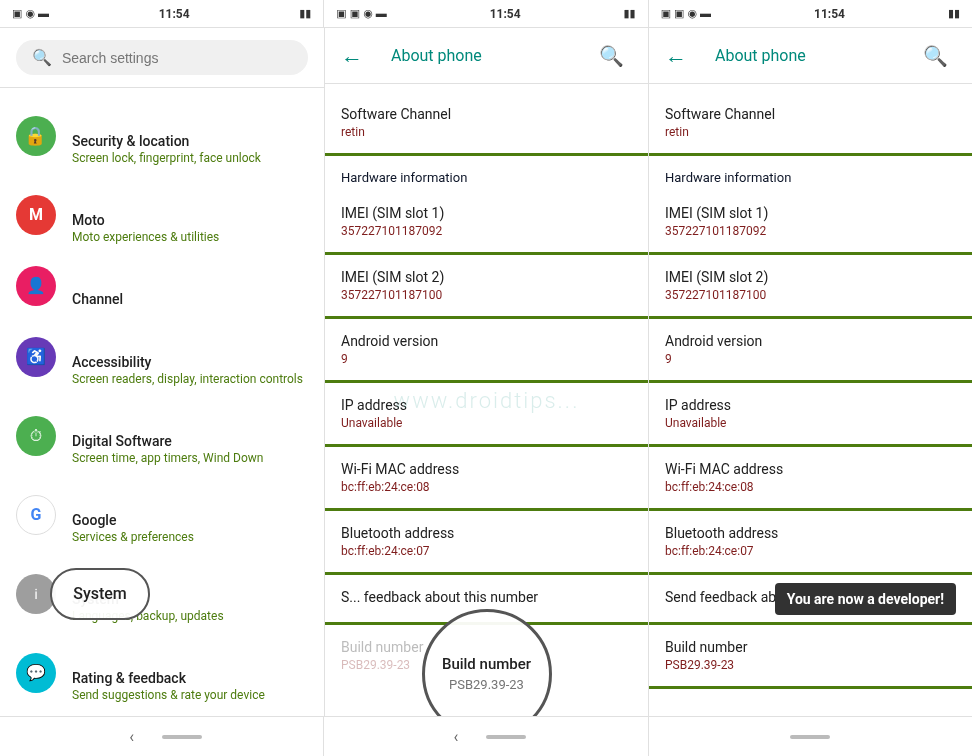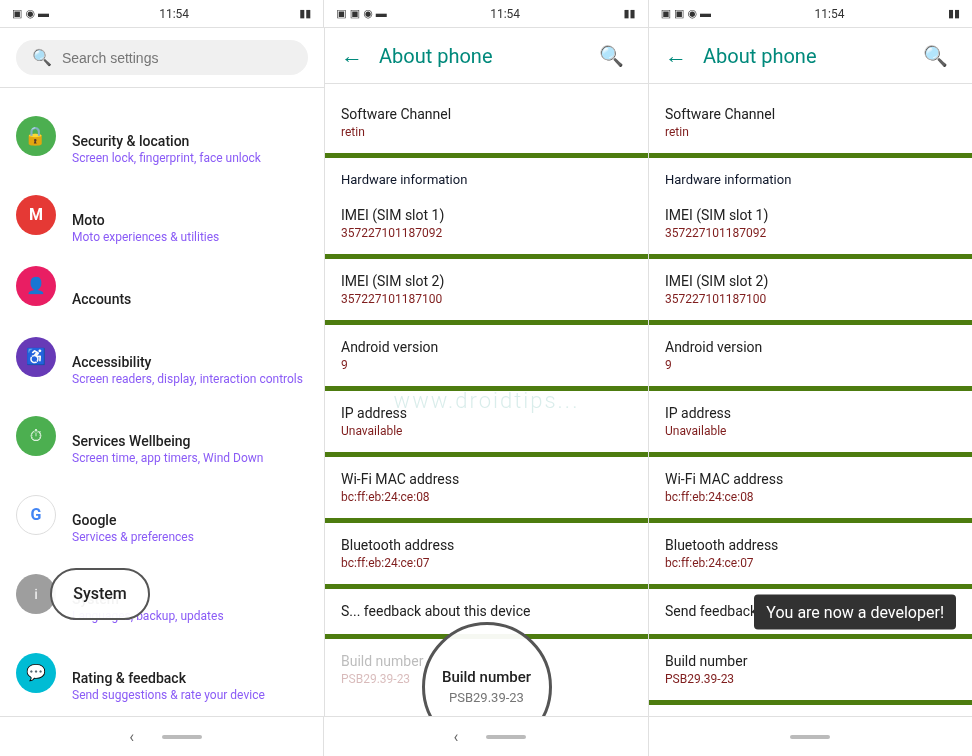--- a/index.html
+++ b/index.html
@@ -26,21 +26,21 @@
       display: flex;
       align-items: center;
       justify-content: space-between;
       padding: 0 12px;
       font-size: 11px;
       color: #333;
       border-right: 1px solid #e0e0e0;
     }
     .status-segment:last-child { border-right: none; }
     .status-icons { display: flex; align-items: center; gap: 3px; }
-    .status-time { font-size: 12px; font-weight: 400; text-align: right; }
+    .status-time { font-size: 12px; font-weight: 700; text-align: right; }
 
     
     .main-container {
       display: flex;
       flex: 1;
       overflow: hidden;
     }
 
     
     .left-panel {
@@ -95,21 +95,21 @@
       display: flex;
       align-items: center;
       justify-content: center;
       color: #fff;
       font-size: 18px;
       flex-shrink: 0;
     }
 
     .settings-text { flex: 1; margin-top: 27px; }
     .settings-title { font-size: 14px; font-weight: 500; color: #212121; }
-    .settings-subtitle { font-size: 12px; color: #8b5cf6; margin-top: 2px; }
+    .settings-subtitle { font-size: 12px; color: #4d7c0f; margin-top: 2px; }
 
     
     .system-item-wrapper {
       position: relative;
     }
     .system-circle {
       position: absolute;
       left: 50px;
       top: 50%;
       transform: translateY(-50%);
@@ -141,24 +141,24 @@
 
     .panel-header {
       display: flex;
       align-items: center;
       padding: 0 16px;
       height: 56px;
       border-bottom: 1px solid #e0e0e0;
     }
     .panel-header-title {
       flex: 1;
-      font-size: 20px;
+      font-size: 16px;
       font-weight: 400;
       color: #00897b;
-      margin-left: 16px;
+      margin-left: 28px;
     }
     .header-icon {
       color: #00897b;
       font-size: 20px;
       cursor: pointer;
       padding: 8px;
     }
     .back-arrow {
       color: #00897b;
       font-size: 22px;
@@ -166,21 +166,21 @@
     }
 
     .about-list {
       flex: 1;
       overflow-y: auto;
       padding: 8px 0;
     }
 
     .about-item {
       padding: 14px 16px;
-      border-bottom: 5px solid #4d7c0f;
+      border-bottom: 3px solid #4d7c0f;
       position: relative;
     }
     .about-item-title {
       font-size: 14px;
       color: #212121;
     }
     .about-item-subtitle {
       font-size: 12px;
       color: #7f1d1d;
       margin-top: 3px;
@@ -224,25 +224,26 @@
     }
 
     
     .toast-notification {
       position: absolute;
       right: 16px;
       top: 50%;
       transform: translateY(-50%);
       background: #323232;
       color: #fff;
-      font-size: 16px;
+      font-size: 14px;
       padding: 8px 12px;
       border-radius: 4px;
       white-space: nowrap;
       z-index: 20;
+      font-weight: bold;
     }
 
     
     .watermark {
       position: absolute;
       top: 50%;
       left: 50%;
       transform: translate(-50%, -50%);
       font-size: 22px;
       color: rgba(0,137,123,0.15);
@@ -348,36 +349,36 @@
         <div class="settings-icon" style="background:#E53935; font-weight:700; font-size:16px;">M</div>
         <div class="settings-text">
           <div class="settings-title">Moto</div>
           <div class="settings-subtitle">Moto experiences &amp; utilities</div>
         </div>
       </div>
 
       <div class="settings-item">
         <div class="settings-icon" style="background:#E91E63; font-size:16px;">👤</div>
         <div class="settings-text">
-          <div class="settings-title">Accounts</div>
+          <div class="settings-title">Channel</div>
         </div>
       </div>
 
       <div class="settings-item">
         <div class="settings-icon" style="background:#673AB7; font-size:16px;">♿</div>
         <div class="settings-text">
           <div class="settings-title">Accessibility</div>
           <div class="settings-subtitle">Screen readers, display, interaction controls</div>
         </div>
       </div>
 
       <div class="settings-item">
         <div class="settings-icon" style="background:#4CAF50; font-size:16px;">⏱</div>
         <div class="settings-text">
-          <div class="settings-title">Services Wellbeing</div>
+          <div class="settings-title">Digital Software</div>
           <div class="settings-subtitle">Screen time, app timers, Wind Down</div>
         </div>
       </div>
 
       <div class="settings-item">
         <div class="settings-icon" style="background:#fff; border:1px solid #ddd; color:#4285F4; font-weight:700; font-size:16px;">G</div>
         <div class="settings-text">
           <div class="settings-title">Google</div>
           <div class="settings-subtitle">Services &amp; preferences</div>
         </div>
@@ -455,21 +456,21 @@
         <div class="about-item-title">Wi-Fi MAC address</div>
         <div class="about-item-subtitle">bc:ff:eb:24:ce:08</div>
       </div>
 
       <div class="about-item">
         <div class="about-item-title">Bluetooth address</div>
         <div class="about-item-subtitle">bc:ff:eb:24:ce:07</div>
       </div>
 
       <div class="about-item build-circle-wrapper" style="min-height:50px;">
-        <div class="about-item-title">S... feedback about this device</div>
+        <div class="about-item-title">S... feedback about this number</div>
       </div>
 
       <div class="about-item build-circle-wrapper" style="min-height:100px; padding-bottom:20px;">
         <div style="opacity:0.3;">
           <div class="about-item-title">Build number</div>
           <div class="about-item-subtitle">PSB29.39-23</div>
         </div>
         <div class="build-circle">
           <span class="build-circle-title">Build number</span>
           <span class="build-circle-value">PSB29.39-23</span>

